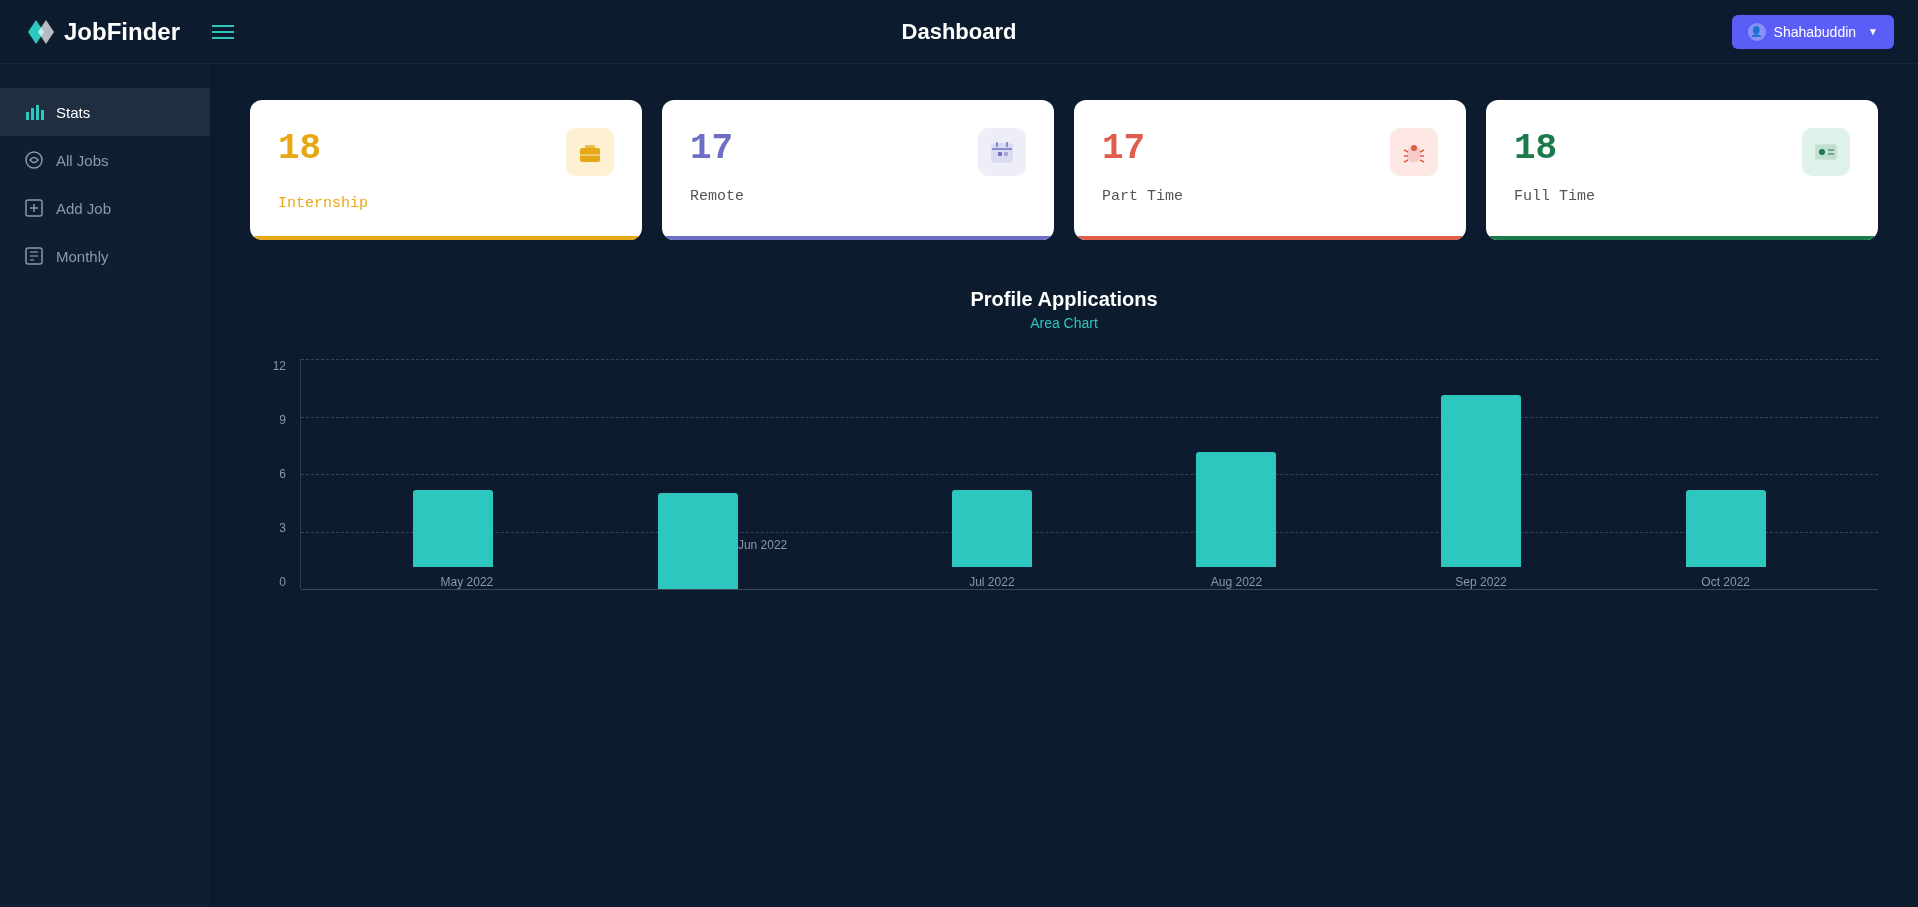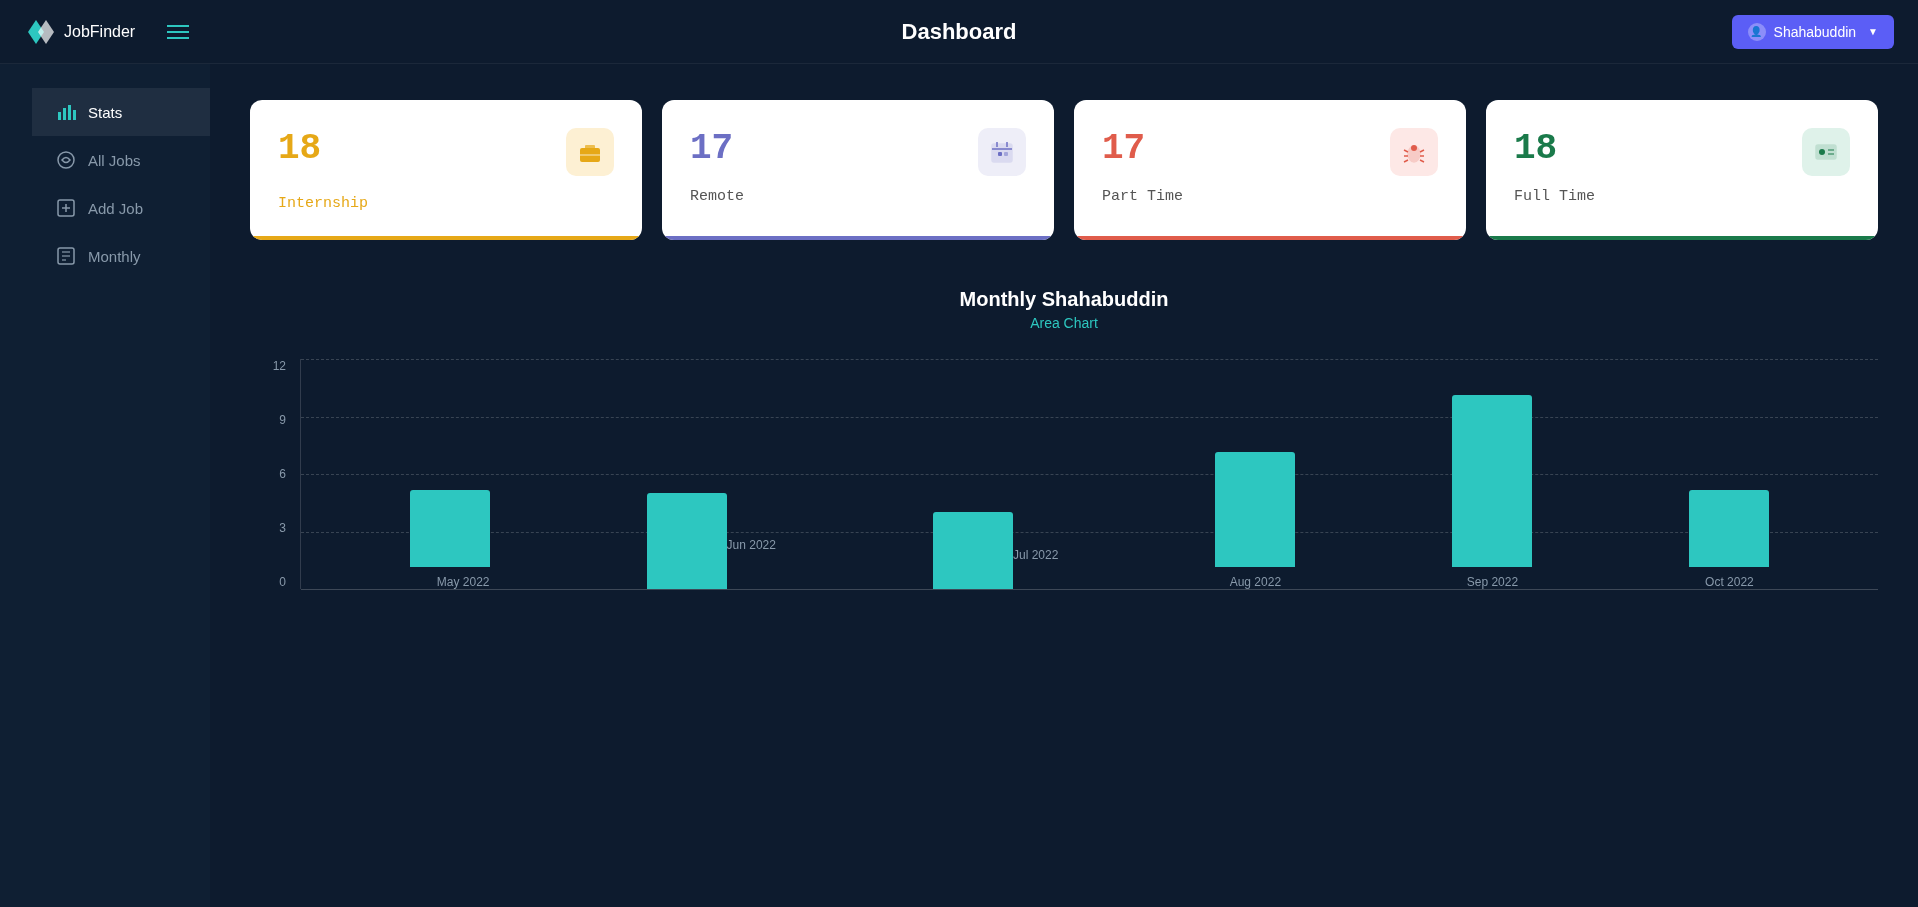--- a/index.html
+++ b/index.html
@@ -36,22 +36,22 @@
     .logo {
       display: flex;
       align-items: center;
       gap: 8px;
     }
     .logo-icon {
       width: 32px;
       height: 32px;
     }
     .logo-text {
-      font-size: 16px;
-      font-weight: 400;
+      font-size: 24px;
+      font-weight: 700;
       color: #fff;
     }
     .menu-icon {
       cursor: pointer;
       display: flex;
       flex-direction: column;
       gap: 4px;
       margin-left: 16px;
     }
     .menu-icon span {
@@ -120,21 +120,20 @@
     }
     .sidebar-item {
       display: flex;
       align-items: center;
       gap: 12px;
       padding: 14px 24px;
       cursor: pointer;
       font-size: 15px;
       color: #8899aa;
       transition: background 0.2s;
-      margin-left: 32px;
     }
     .sidebar-item.active {
       color: #fff;
       background: rgba(255,255,255,0.07);
     }
     .sidebar-icon {
       width: 20px;
       height: 20px;
       display: flex;
       align-items: center;
@@ -390,21 +389,21 @@
             </svg>
           </div>
         </div>
         <div class="stat-label">Full Time</div>
         <div class="stat-card-bar"></div>
       </div>
 
     </div>
 
     <div class="chart-section">
-      <h2 class="chart-title">Monthly Shahabuddin</h2>
+      <h2 class="chart-title">Profile Applications</h2>
       <p class="chart-subtitle">Area Chart</p>
 
       <div style="position:relative; padding-left:50px;">
 
         <div style="position:absolute; left:0; top:0; height:230px; display:flex; flex-direction:column-reverse; justify-content:space-between; width:44px;">
           <span style="font-size:12px;color:#8899aa;text-align:right;padding-right:8px;">0</span>
           <span style="font-size:12px;color:#8899aa;text-align:right;padding-right:8px;">3</span>
           <span style="font-size:12px;color:#8899aa;text-align:right;padding-right:8px;">6</span>
           <span style="font-size:12px;color:#8899aa;text-align:right;padding-right:8px;">9</span>
           <span style="font-size:12px;color:#8899aa;text-align:right;padding-right:8px;">12</span>
@@ -425,21 +424,21 @@
             <div class="bar-wrapper" style="display:flex;flex-direction:column;align-items:flex-end;">
               <div class="bar" style="width:80px;height:calc(230px * 4/12);background:#2dc7c0;border-radius:3px 3px 0 0;"></div>
               <span style="font-size:12px;color:#8899aa;margin-top:8px;white-space:nowrap;">May 2022</span>
             </div>
 
             <div class="bar-wrapper" style="display:flex;flex-direction:row;align-items:center;">
               <div class="bar" style="width:80px;height:calc(230px * 5/12);background:#2dc7c0;border-radius:3px 3px 0 0;"></div>
               <span style="font-size:12px;color:#8899aa;margin-top:8px;white-space:nowrap;">Jun 2022</span>
             </div>
 
-            <div class="bar-wrapper" style="display:flex;flex-direction:row;align-items:center;">
+            <div class="bar-wrapper" style="display:flex;flex-direction:column;align-items:center;">
               <div class="bar" style="width:80px;height:calc(230px * 4/12);background:#2dc7c0;border-radius:3px 3px 0 0;"></div>
               <span style="font-size:12px;color:#8899aa;margin-top:8px;white-space:nowrap;">Jul 2022</span>
             </div>
 
             <div class="bar-wrapper" style="display:flex;flex-direction:column;align-items:center;">
               <div class="bar" style="width:80px;height:calc(230px * 6/12);background:#2dc7c0;border-radius:3px 3px 0 0;"></div>
               <span style="font-size:12px;color:#8899aa;margin-top:8px;white-space:nowrap;">Aug 2022</span>
             </div>
 
             <div class="bar-wrapper" style="display:flex;align-items:center;">

